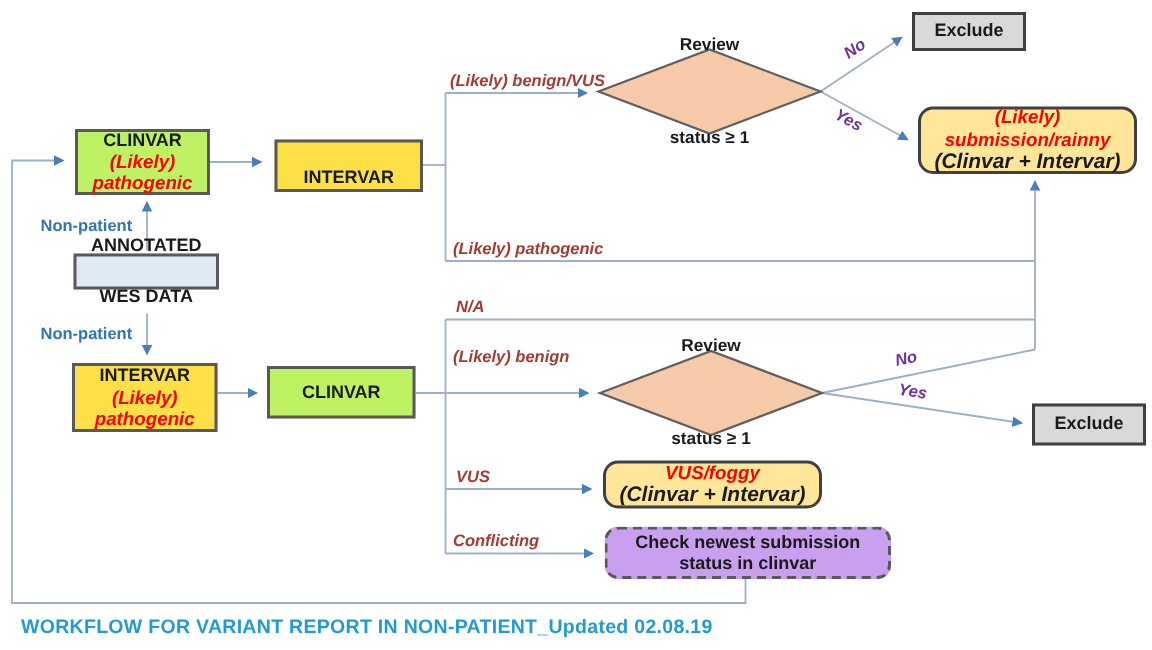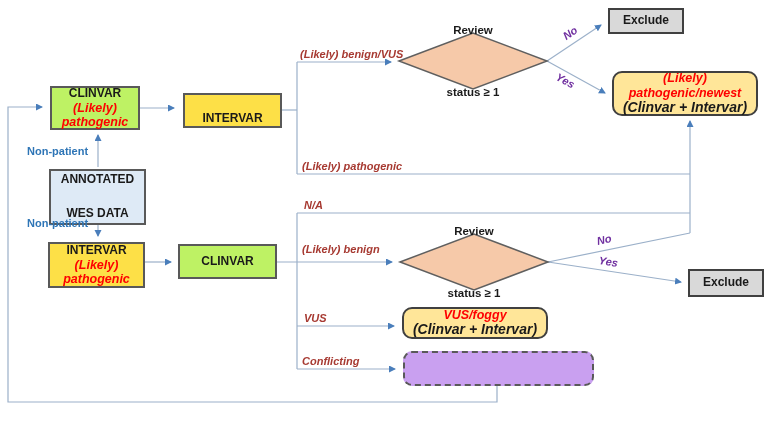--- a/index.html
+++ b/index.html
@@ -84,21 +84,21 @@
   <div class="node rect blue-box" style="left:50px;top:86px;width:90px;height:44px;">
     <span class="t-black">CLINVAR</span>
     <span class="t-red">(Likely)</span>
     <span class="t-red">pathogenic</span>
   </div>
 
   <div class="node rect green-box" style="left:183px;top:93px;width:99px;height:35px;">
     <span class="t-black">INTERVAR</span>
   </div>
 
-  <div class="node rect paleblue-box" style="left:49px;top:169px;width:97px;height:56px;gap:20px;">
+  <div class="node rect paleblue-box" style="left:49px;top:169px;width:97px;height:24px;gap:20px;">
     <span class="t-black">ANNOTATED</span>
     <span class="t-black">WES DATA</span>
   </div>
 
   <div class="node rect green-box" style="left:48px;top:242px;width:97px;height:46px;">
     <span class="t-black">INTERVAR</span>
     <span class="t-red">(Likely)</span>
     <span class="t-red">pathogenic</span>
   </div>
 
@@ -114,44 +114,47 @@
     <span>Review</span>
     <span>status ≥ 1</span>
   </div>
 
   <div class="node gray-box" style="left:608px;top:8px;width:76px;height:26px;">
     <span class="t-black">Exclude</span>
   </div>
 
   <div class="node yellow-box" style="left:612px;top:71px;width:146px;height:45px;">
     <span class="t-red">(Likely)</span>
-    <span class="t-red">pathogenic/newest</span>
+    <span class="t-red">submission/rainny</span>
     <span class="t-blkital">(Clinvar + Intervar)</span>
   </div>
 
   <div class="node gray-box" style="left:688px;top:269px;width:76px;height:28px;">
     <span class="t-black">Exclude</span>
   </div>
 
   <div class="node yellow-box" style="left:402px;top:307px;width:146px;height:32px;">
     <span class="t-red">VUS/foggy</span>
     <span class="t-blkital">(Clinvar + Intervar)</span>
   </div>
 
   <div class="node purple-box" style="left:403px;top:351px;width:191px;height:35px;">
+    <span class="t-black">Check newest submission</span>
+    <span class="t-black">status in clinvar</span>
   </div>
 
   <div class="np-label" style="left:27px;top:145px;">Non-patient</div>
   <div class="np-label" style="left:27px;top:217px;">Non-patient</div>
 
   <div class="edge-label" style="left:300px;top:48px;">(Likely) benign/VUS</div>
   <div class="edge-label" style="left:302px;top:160px;">(Likely) pathogenic</div>
   <div class="edge-label" style="left:304px;top:199px;">N/A</div>
-  <div class="edge-label" style="left:302px;top:243px;">(Likely) benign</div>
+  <div class="edge-label" style="left:302px;top:232px;">(Likely) benign</div>
   <div class="edge-label" style="left:304px;top:312px;">VUS</div>
   <div class="edge-label" style="left:302px;top:355px;">Conflicting</div>
 
   <div class="yn-label" style="left:564px;top:31px;transform:rotate(-34deg);">No</div>
   <div class="yn-label" style="left:557px;top:70px;transform:rotate(28deg);">Yes</div>
   <div class="yn-label" style="left:597px;top:235px;transform:rotate(-12deg);">No</div>
   <div class="yn-label" style="left:599px;top:254px;transform:rotate(9deg);">Yes</div>
 
+  <div class="title">WORKFLOW FOR VARIANT REPORT IN NON-PATIENT_Updated 02.08.19</div>
 </div>
 
 </body></html>

